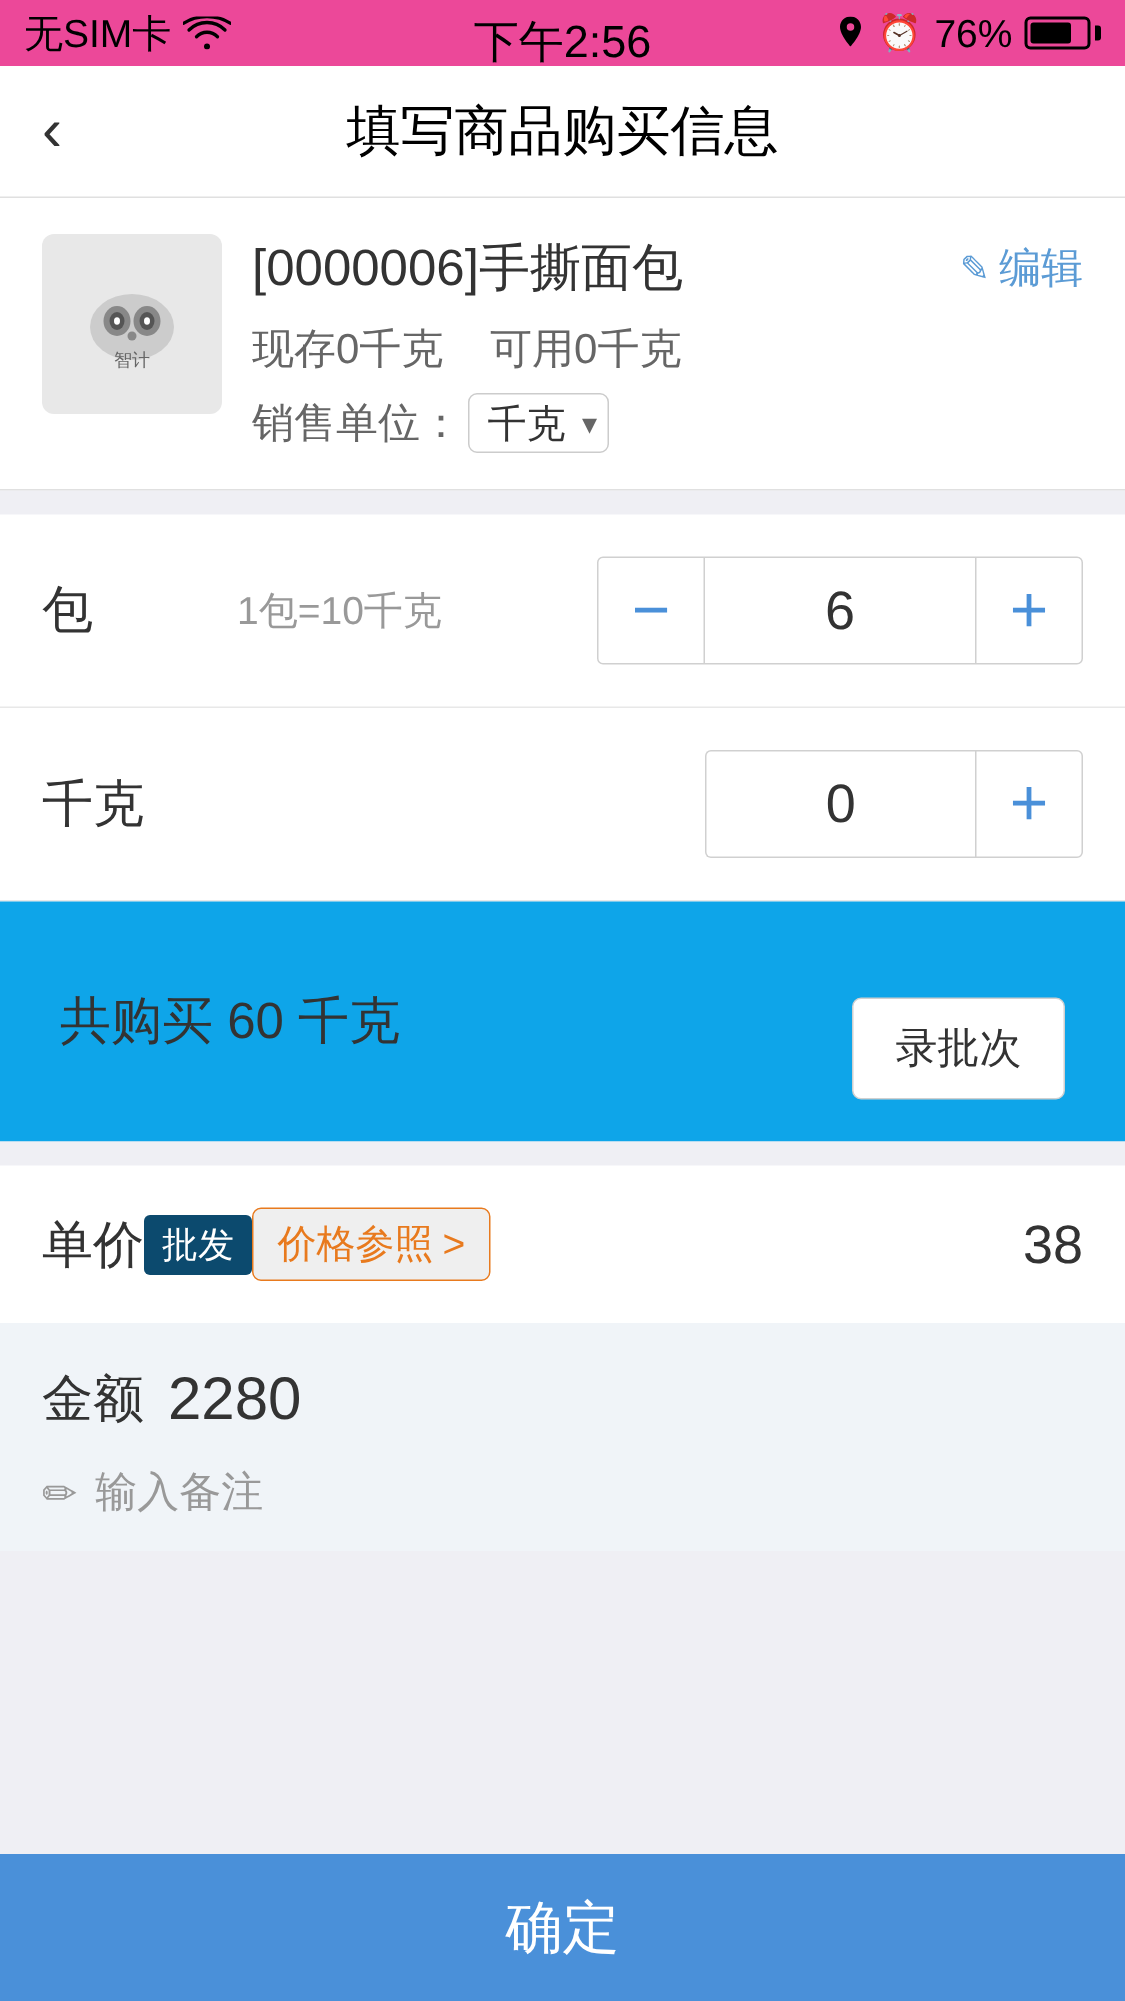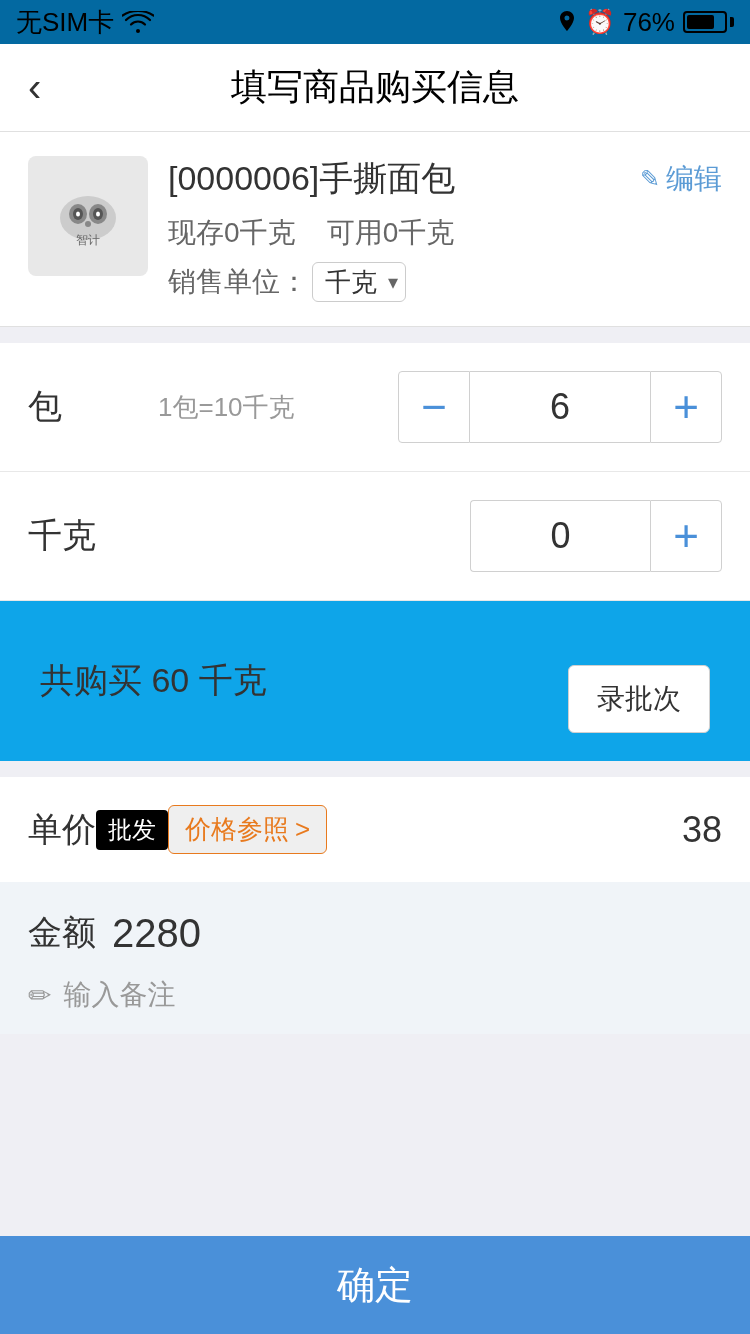--- a/index.html
+++ b/index.html
@@ -10,21 +10,21 @@
       font-family: -apple-system, 'PingFang SC', 'Helvetica Neue', sans-serif;
       background: #efeff4;
       font-size: 32px;
       position: relative;
     }
 
     
     .status-bar {
       width: 750px;
       height: 44px;
-      background: #0369a1;
+      background: #ec4899;
       display: flex;
       align-items: center;
       justify-content: space-between;
       padding: 0 16px;
       font-size: 28px;
       color: #000;
     }
     .status-left {
       display: flex;
       align-items: center;
@@ -272,21 +272,21 @@
       padding: 28px 28px;
       display: flex;
       align-items: center;
       gap: 0;
     }
     .price-label {
       font-size: 34px;
       color: #333;
     }
     .batch-tag {
-      background: #000000;
+      background: #0c4a6e;
       color: #fff;
       font-size: 24px;
       padding: 4px 12px;
       border-radius: 4px;
     }
     .price-ref-btn {
       border: 1.5px solid #e87a1e;
       border-radius: 6px;
       padding: 6px 16px;
       font-size: 26px;
@@ -379,20 +379,21 @@
 <div class="status-bar">
   <div class="status-left">
     <span>无SIM卡</span>
     <svg class="wifi-svg" viewBox="0 0 32 22" fill="none">
       <path d="M16 18a2 2 0 1 1 0 4 2 2 0 0 1 0-4z" fill="#000"></path>
       <path d="M9 13.5C10.8 11.7 13.3 10.5 16 10.5s5.2 1.2 7 3" stroke="#000" stroke-width="2.2" fill="none" stroke-linecap="round"></path>
       <path d="M4 9C7.1 5.9 11.3 4 16 4s8.9 1.9 12 5" stroke="#000" stroke-width="2.2" fill="none" stroke-linecap="round"></path>
       <path d="M0.5 4.5C4.6 1.7 10.1 0 16 0s11.4 1.7 15.5 4.5" stroke="#000" stroke-width="2.2" fill="none" stroke-linecap="round"></path>
     </svg>
   </div>
+  <div class="status-center">下午2:56</div>
   <div class="status-right">
     <svg class="location-svg" viewBox="0 0 20 22" fill="none">
       <path d="M10 0C6.1 0 3 3.1 3 7c0 5.3 7 13 7 13s7-7.7 7-13c0-3.9-3.1-7-7-7zm0 9.5a2.5 2.5 0 1 1 0-5 2.5 2.5 0 0 1 0 5z" fill="#000"></path>
     </svg>
     <span style="font-size:24px;">⏰</span>
     <span>76%</span>
     <div class="battery-icon">
       <div class="battery-body">
         <div class="battery-fill"></div>
       </div>

